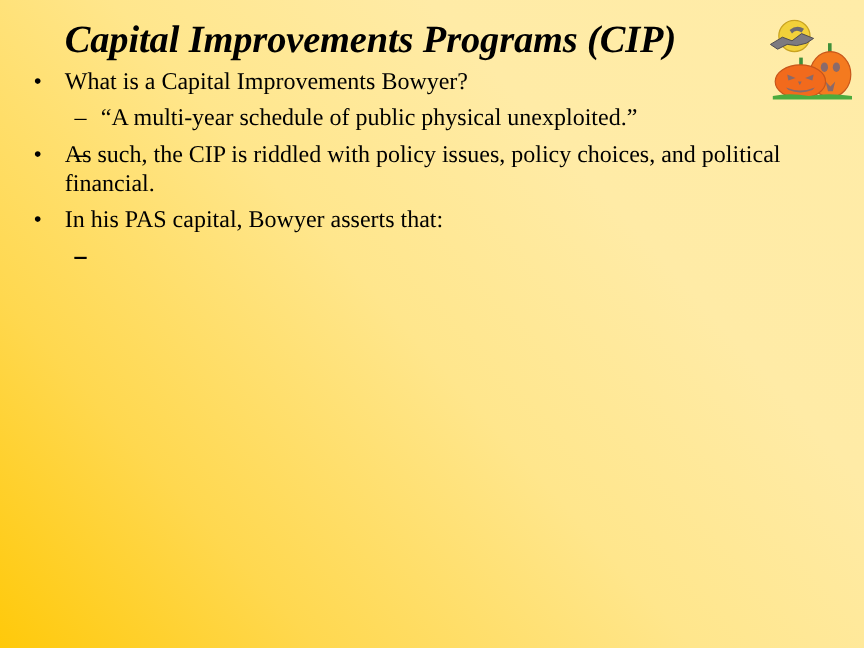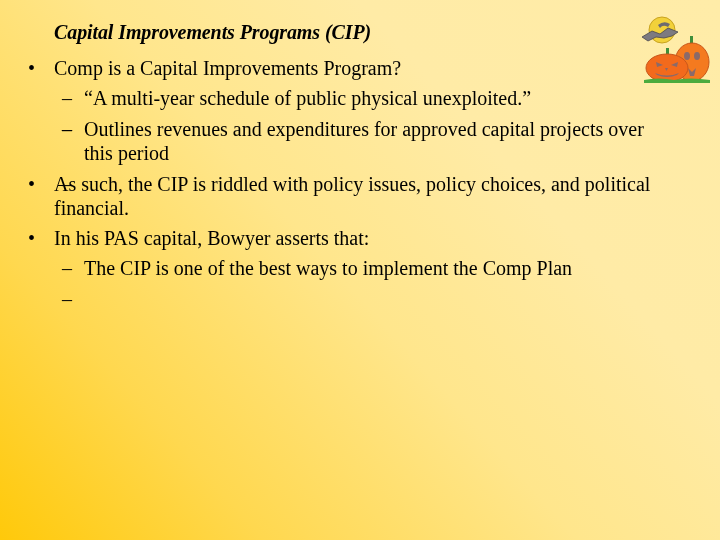--- a/index.html
+++ b/index.html
@@ -4,21 +4,21 @@
   <style>
     html, body { margin: 0; padding: 0; }
     body {
       width: 720px; height: 540px; overflow: hidden; position: relative;
       background: linear-gradient(48deg, #ffc90a 0%, #ffd84f 22%, #ffe68c 48%, #ffeba6 70%, #ffeca8 100%);
       font-family: "Liberation Serif", "DejaVu Serif", serif;
       color: #000;
     }
     .title {
       position: absolute; left: 54px; top: 12px;
-      font-size: 20px; font-weight: bold; font-style: italic;
+      font-size: 32px; font-weight: bold; font-style: italic;
       line-height: 40px; white-space: nowrap; margin: 0;
       letter-spacing: -0.1px;
     }
     .clipart { position: absolute; left: 638px; top: 16px; width: 76px; height: 70px; }
     .body { position: absolute; left: 0; top: 56px; width: 720px; }
     .l1 {
       position: relative; padding-left: 54px; width: 640px;
       font-size: 20px; line-height: 24px; margin-bottom: 6px;
     }
     .l1 .bullet { position: absolute; left: 28px; top: 0; }
@@ -49,44 +49,42 @@
   <path d="M18 46 L25 49 L19 51 Z" fill="#8a6a6a"></path>
   <path d="M40 46 L33 49 L39 51 Z" fill="#8a6a6a"></path>
   <path d="M27 52 L30 52 L28.5 55 Z" fill="#8a6a6a"></path>
   <path d="M17 57 Q29 62 41 57 L39 59 Q29 63 19 59 Z" fill="#8a6a6a"></path>
   <path d="M6 64 Q20 61 36 64 Q52 61 72 64 L72 67 L6 67 Z" fill="#4cab3e"></path>
 </svg>
 
 <div class="body">
   <div class="l1">
     <span class="bullet">•</span>
-    <span class="txt">Comp is a Capital Improvements Program?</span>
+    <span class="txt">What is a Capital Improvements Bowyer?</span>
   </div>
   <div class="l2">
     <span class="dash">–</span>
     <span class="txt">“A multi-year schedule of public physical unexploited.”</span>
   </div>
   <div class="l2">
     <span class="dash">–</span>
   </div>
   <div class="l2" style="width:560px;">
     <span class="dash">–</span>
-    <span class="txt">Outlines revenues and expenditures for approved capital projects over this period</span>
   </div>
   <div class="l2">
     <span class="dash">–</span>
   </div>
   <div class="l1" style="width:600px;">
     <span class="bullet">•</span>
     <span class="txt">As such, the CIP is riddled with policy issues, policy choices, and political financial.</span>
   </div>
   <div class="l1">
     <span class="bullet">•</span>
     <span class="txt">In his PAS capital, Bowyer asserts that:</span>
   </div>
   <div class="l2">
     <span class="dash">–</span>
-    <span class="txt">The CIP is one of the best ways to implement the Comp Plan</span>
   </div>
   <div class="l2">
     <span class="dash">–</span>
   </div>
 </div>
 
 </body></html>

